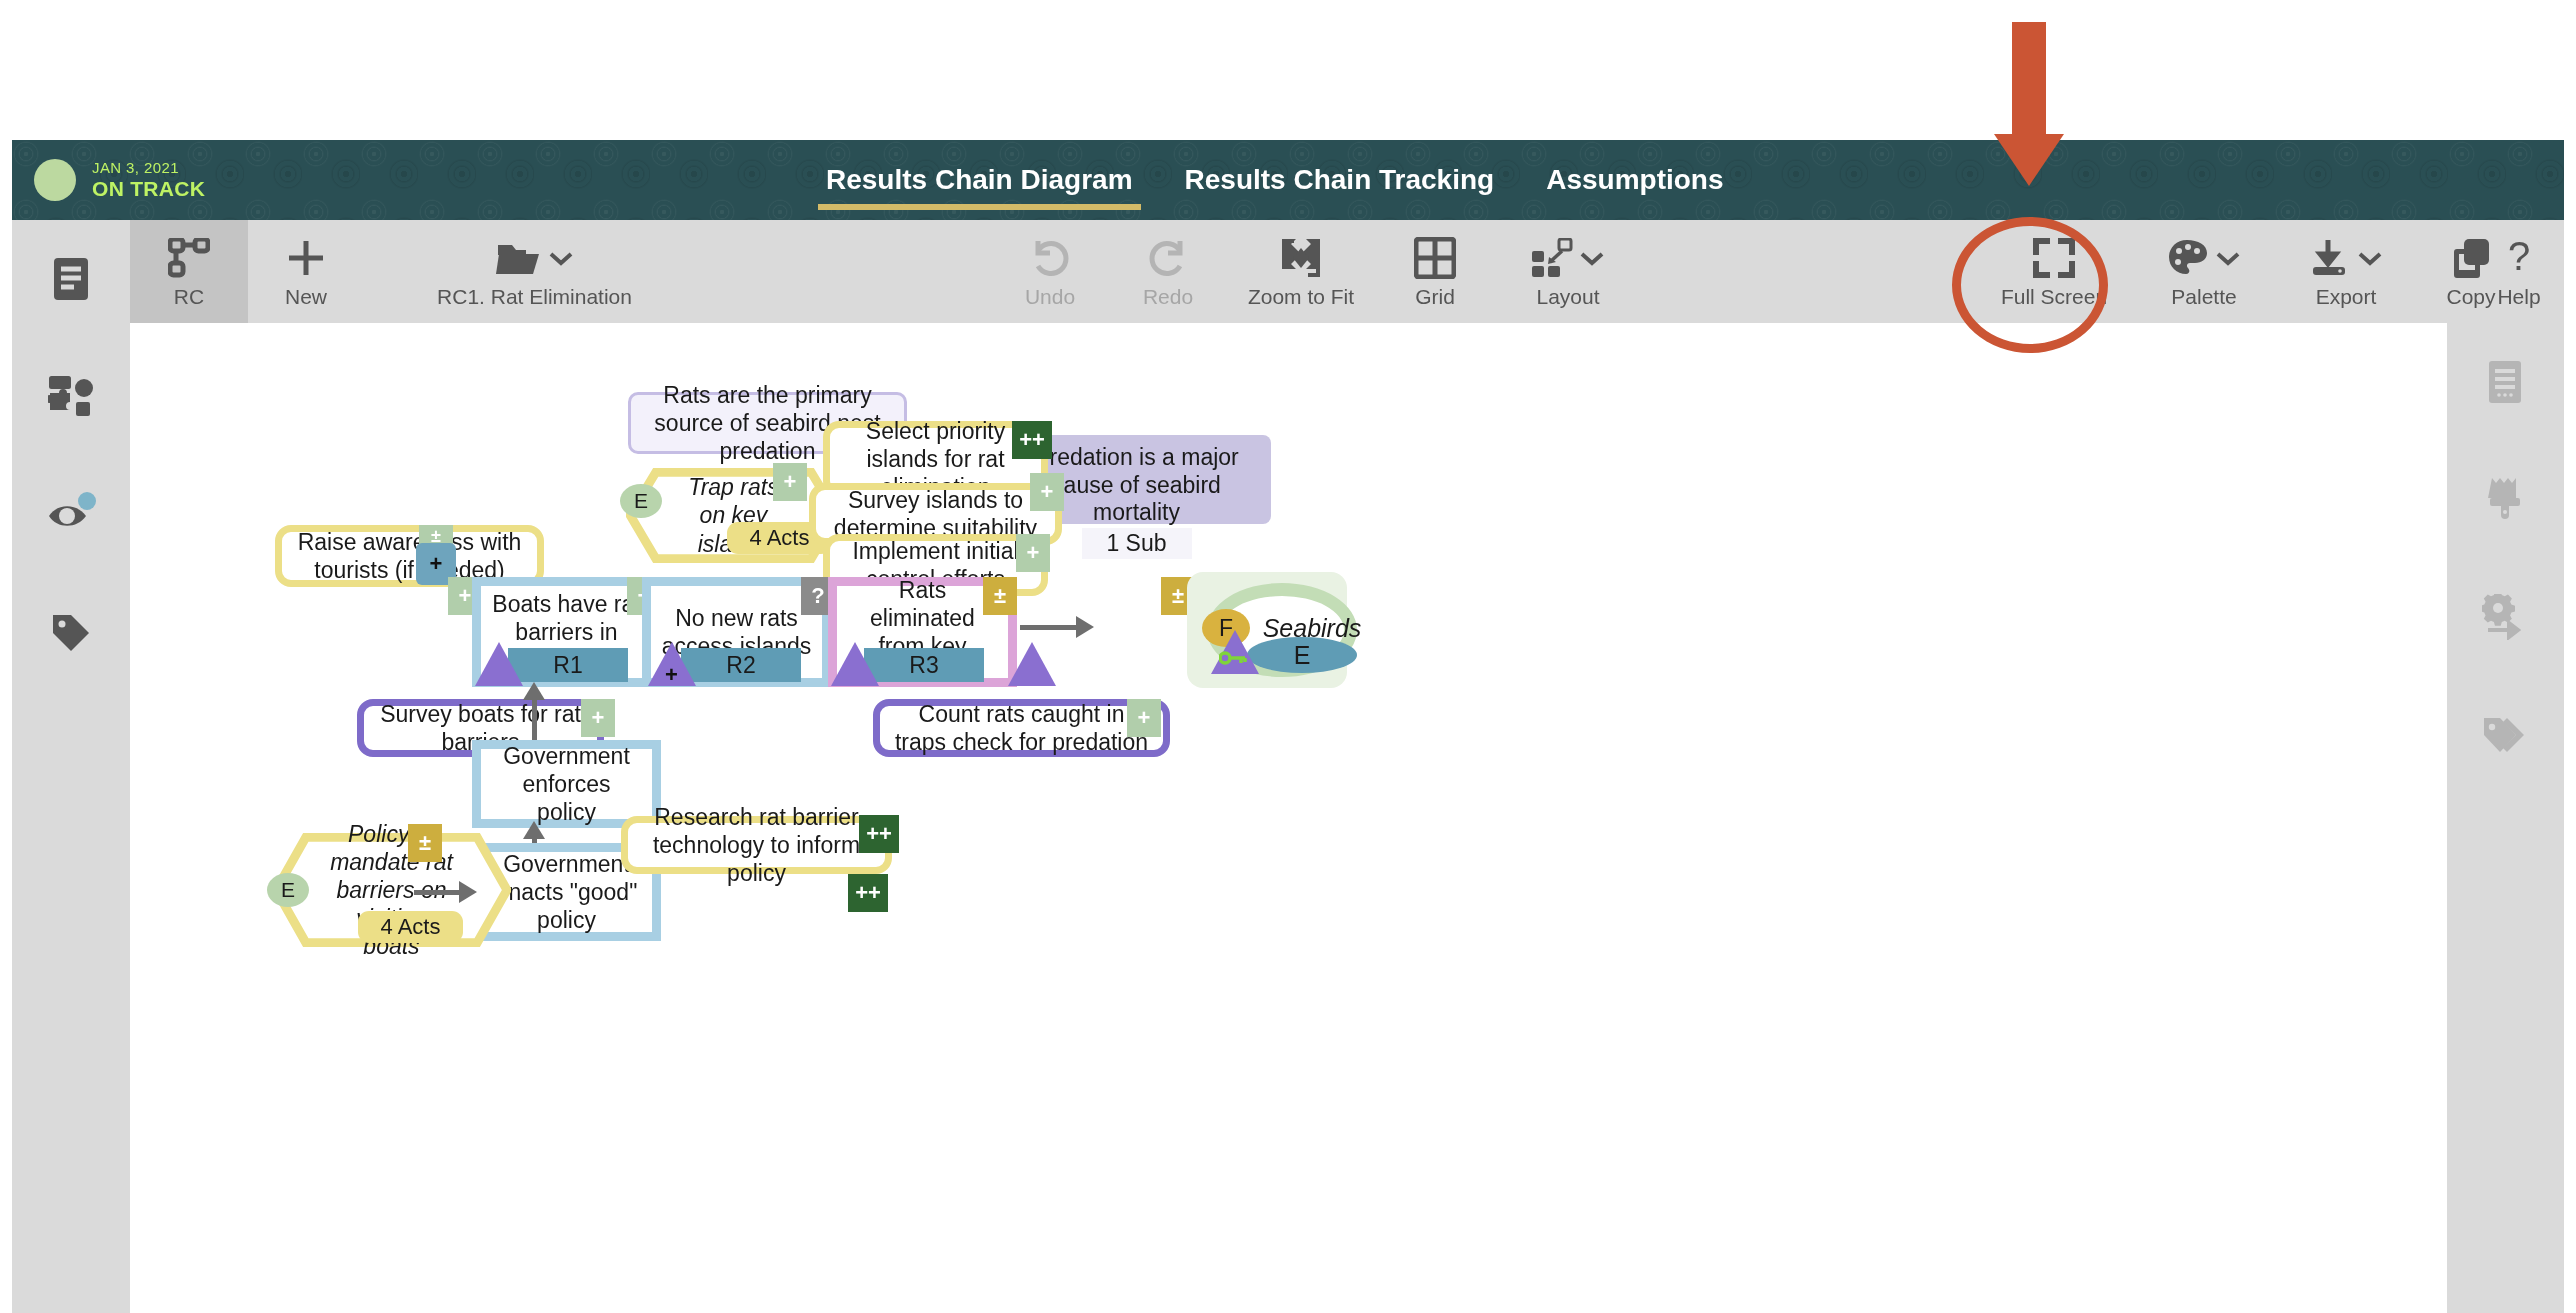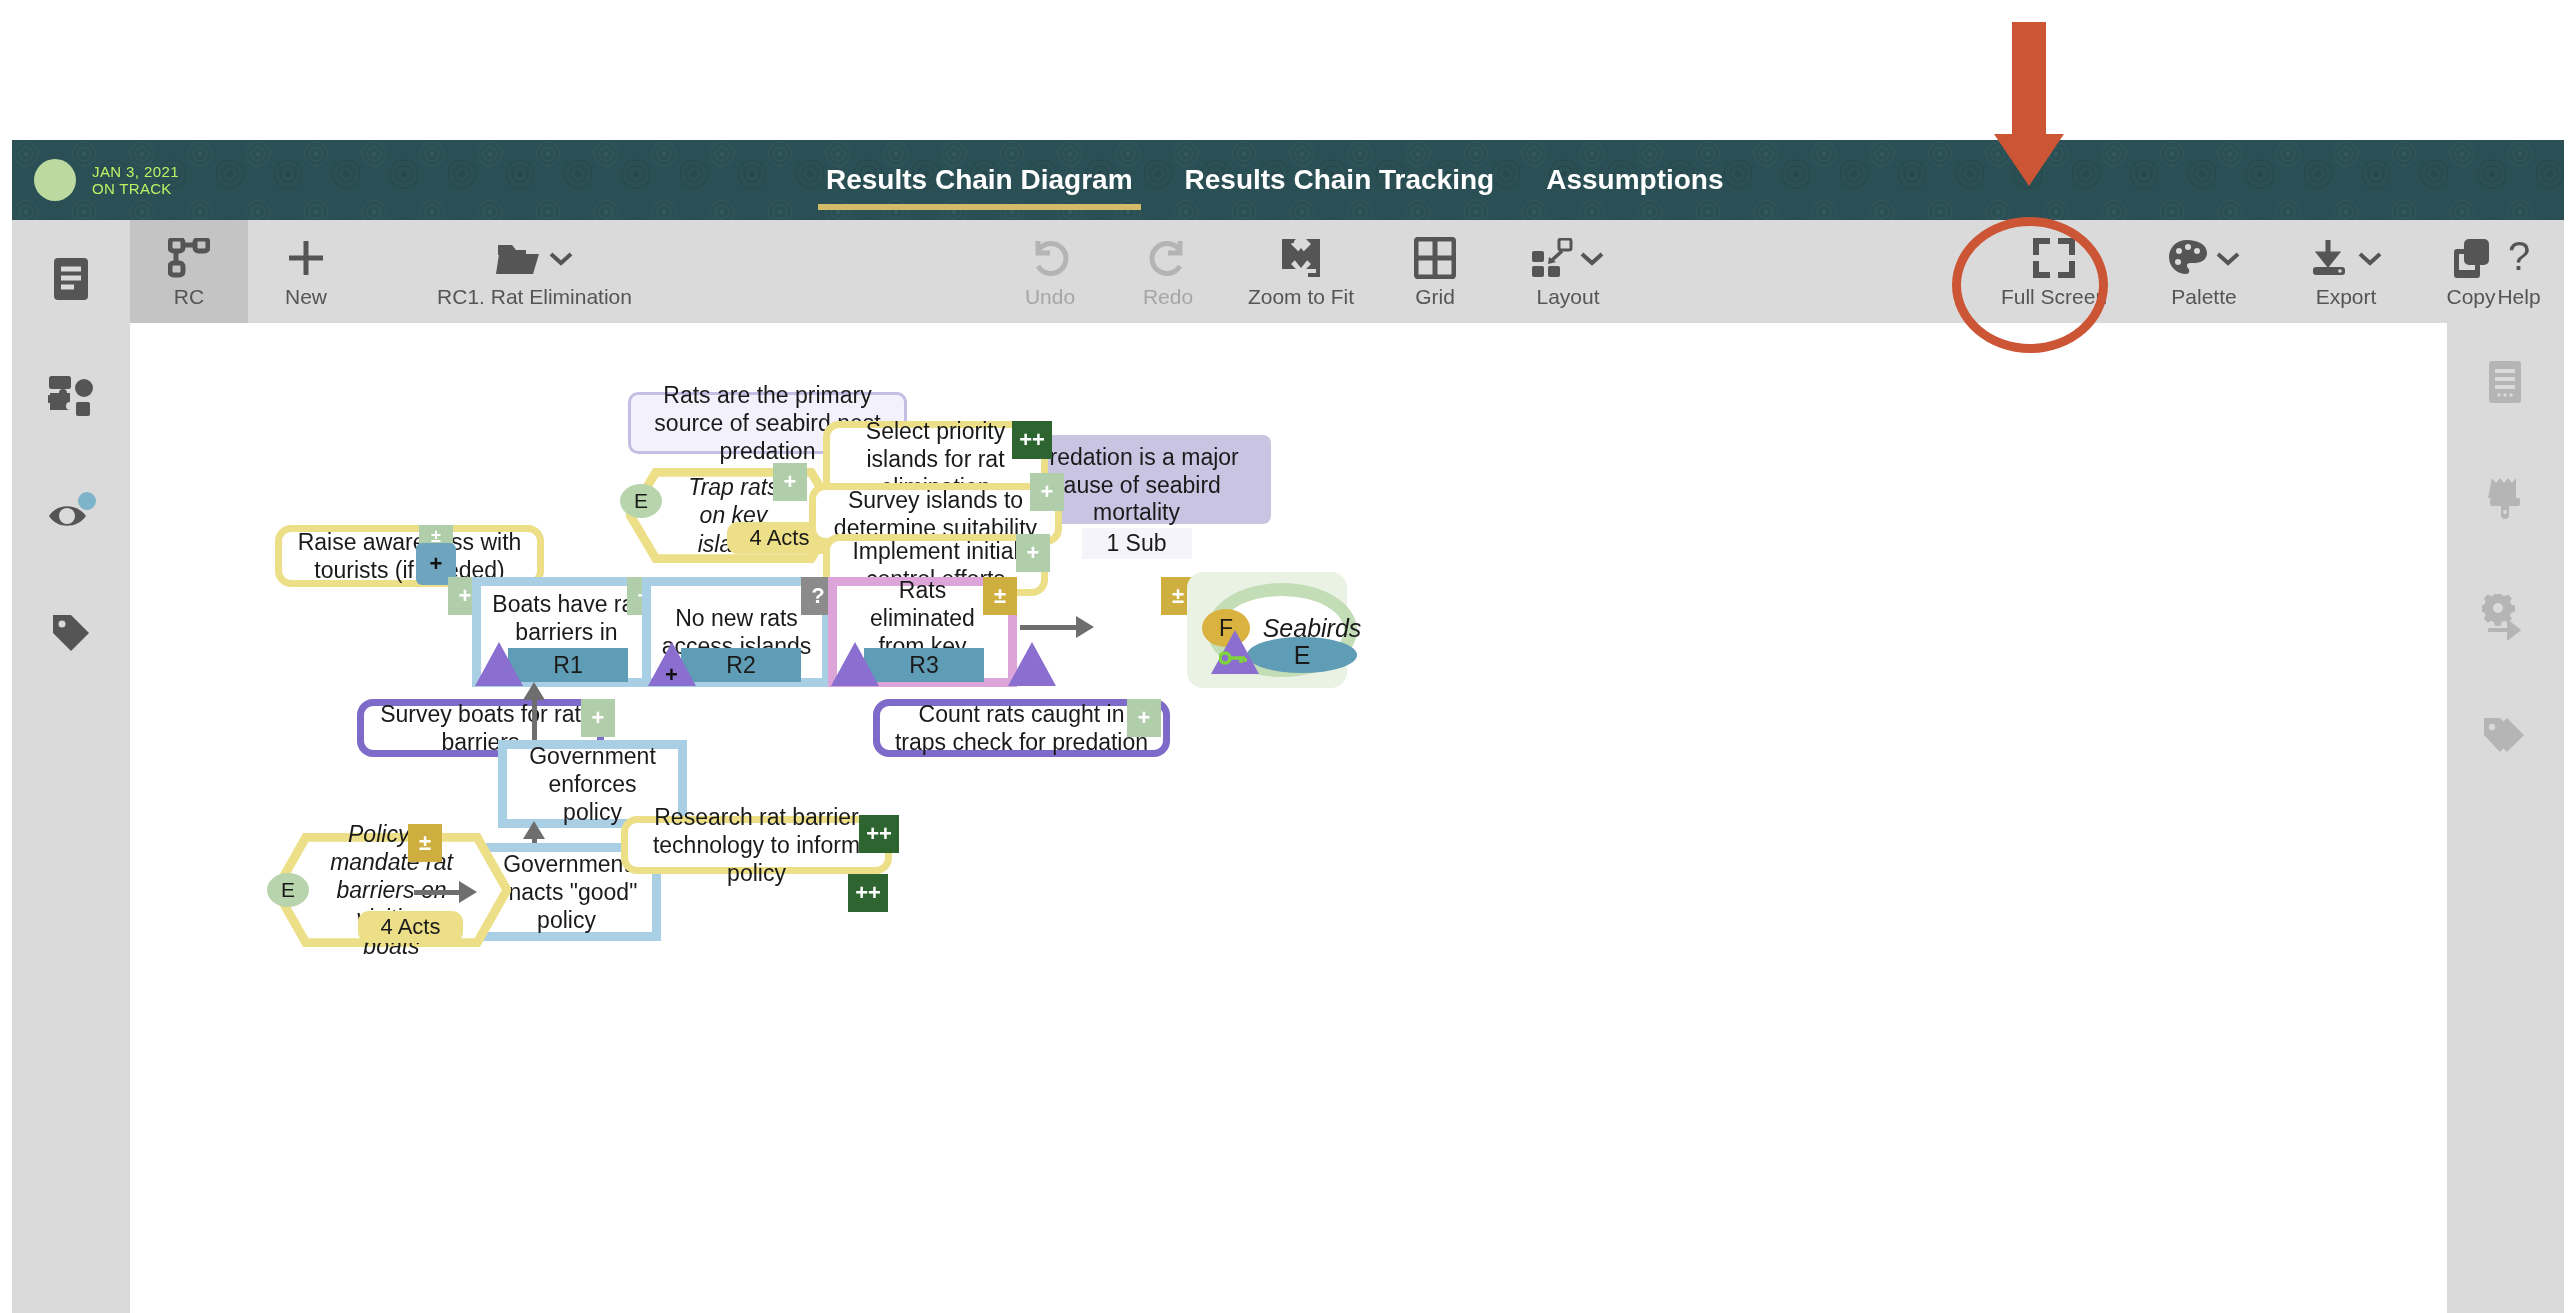--- a/index.html
+++ b/index.html
@@ -52,21 +52,21 @@
       radial-gradient(circle at 44px 34px, transparent 13px, rgba(0,0,0,0.08) 13.5px, transparent 15.5px);
     background-size:58px 58px, 58px 58px, 58px 58px, 58px 58px, 58px 58px, 58px 58px;
   }
   #status-dot {
     position:relative; z-index:2;
     width:42px; height:42px; border-radius:50%; background:#bcd9a0;
     margin-left:22px; flex:0 0 auto;
   }
   #status-text { position:relative; z-index:2; margin-left:16px; color:#bef264; line-height:1.15; }
   #status-text .date { font-size:15px; letter-spacing:0.4px; }
-  #status-text .track { font-size:15px; font-weight:normal; letter-spacing:0.3px; }
+  #status-text .track { font-size:21px; font-weight:bold; letter-spacing:0.3px; }
 
   #tabs { position:absolute; z-index:3; left:788px; top:0; height:80px; display:flex; align-items:center; gap:0px; }
   .tab { color:#ffffff; font-size:28px; font-weight:bold; padding:0 26px; height:80px;
          display:flex; align-items:center; position:relative; cursor:pointer; }
   .tab.active::after {
     content:""; position:absolute; left:18px; right:18px; bottom:10px; height:6px; background:#d4bb68;
   }
 
   
   #toolbar {
@@ -586,21 +586,21 @@
 
     <div class="nodebox pill purple" style="left:227px; top:376px; width:247px; height:58px;">Survey boats for rat barriers</div>
     <div class="badge plus" style="left:451px; top:376px; width:34px; height:38px;">+</div>
 
     <div class="conn" style="left:402px; top:366px; width:5px; height:66px;"></div>
     <div class="arrowhead up" style="left:393px; top:359px;"></div>
 
     <div class="nodebox pill purple" style="left:743px; top:376px; width:297px; height:58px;">Count rats caught in traps check for predation</div>
     <div class="badge plus" style="left:997px; top:376px; width:34px; height:38px;">+</div>
 
-    <div class="nodebox res blue" style="left:342px; top:417px; width:189px; height:88px;margin-left:26px;">Government enforces policy</div>
+    <div class="nodebox res blue" style="left:342px; top:417px; width:189px; height:88px;">Government enforces policy</div>
 
     <div class="conn" style="left:402px; top:506px; width:5px; height:56px;"></div>
     <div class="arrowhead up" style="left:393px; top:498px;"></div>
 
     <div class="nodebox res blue" style="left:342px; top:520px; width:189px; height:98px;">Government enacts "good" policy</div>
 
     <div class="hex" style="left:142px; top:510px; width:239px; height:114px;">
       <svg width="239" height="114" viewBox="0 0 240 114">
         <polygon points="34,4 206,4 236,57 206,110 34,110 4,57" fill="#ffffff" stroke="#ecdf87" stroke-width="9"></polygon>
       </svg>

